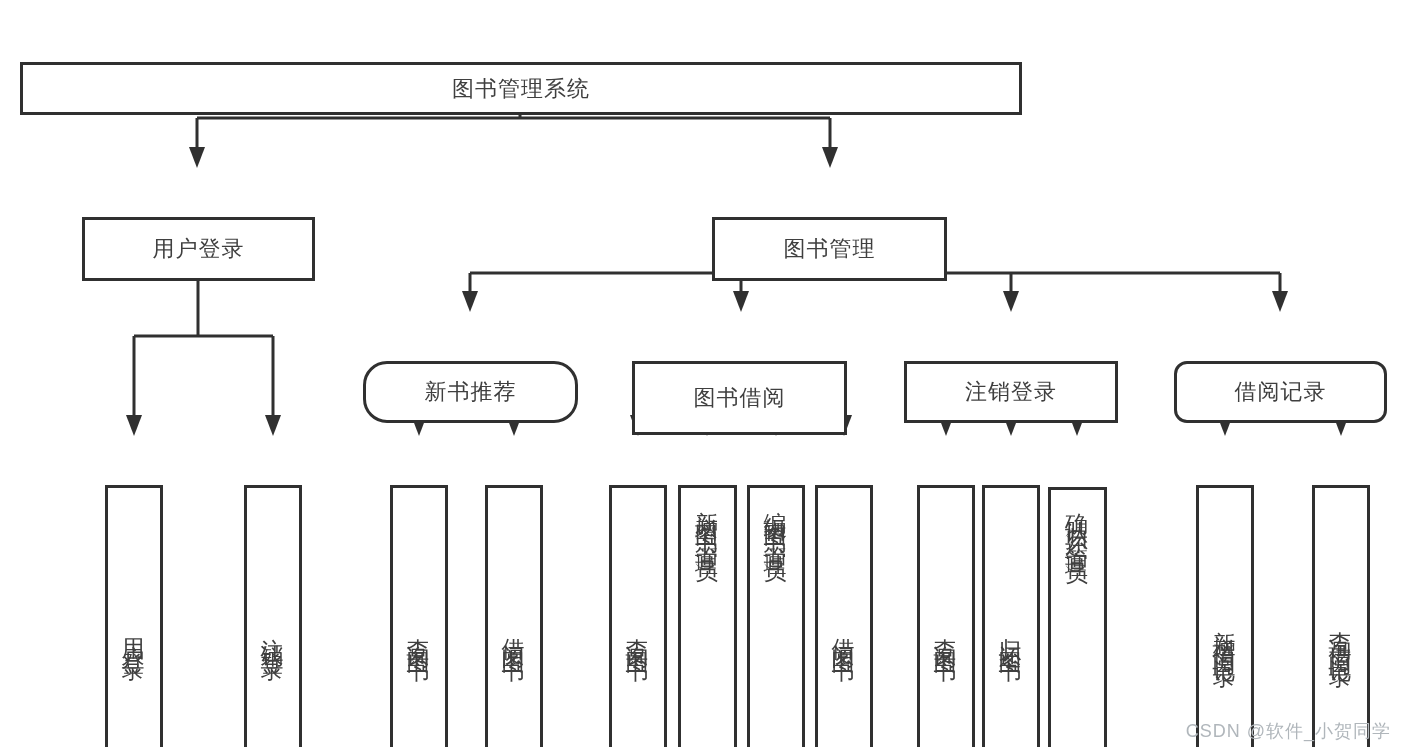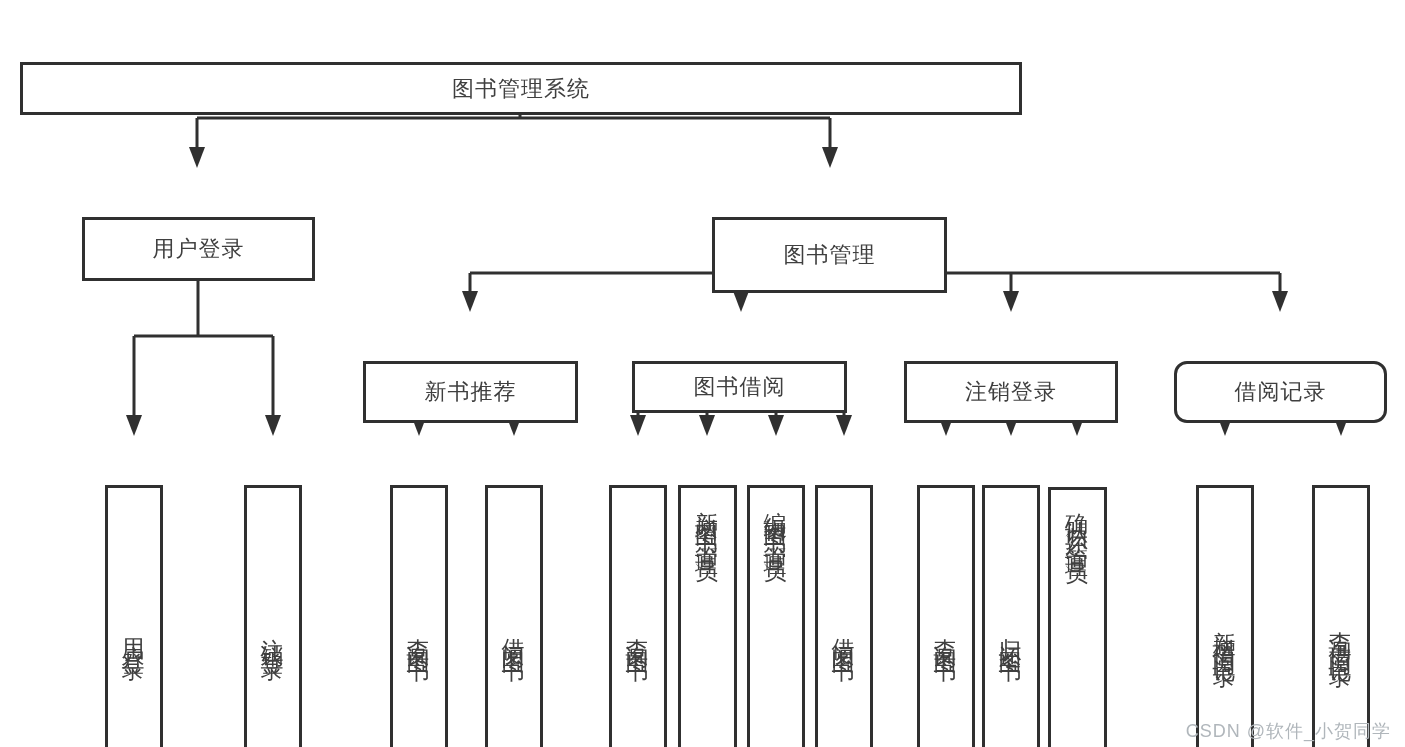--- a/index.html
+++ b/index.html
@@ -96,28 +96,28 @@
     </g>
   </svg>
 
   <div class="box hbox" style="left:20px; top:14px; width:1002px; height:53px;">
     <span>图书管理系统</span>
   </div>
 
   <div class="box hbox" style="left:82px; top:169px; width:233px; height:64px;">
     <span>用户登录</span>
   </div>
-  <div class="box hbox" style="left:712px; top:169px; width:235px; height:76px;">
+  <div class="box hbox" style="left:712px; top:169px; width:235px; height:64px;">
     <span>图书管理</span>
   </div>
 
-  <div class="box hbox" style="left:363px; top:313px; width:215px; height:62px;">
+  <div class="box hbox" style="left:363px; top:313px; width:215px; height:62px;border-radius:24px;">
     <span>新书推荐</span>
   </div>
-  <div class="box hbox" style="left:632px; top:313px; width:215px; height:52px;">
+  <div class="box hbox" style="left:632px; top:313px; width:215px; height:74px;">
     <span>图书借阅</span>
   </div>
   <div class="box hbox" style="left:904px; top:313px; width:214px; height:62px;">
     <span>注销登录</span>
   </div>
   <div class="box hbox" style="left:1174px; top:313px; width:213px; height:62px;border-radius:13px;">
     <span>借阅记录</span>
   </div>
 
   <div class="box vbox" style="left:105px; top:437px; width:58px; height:298px;">

